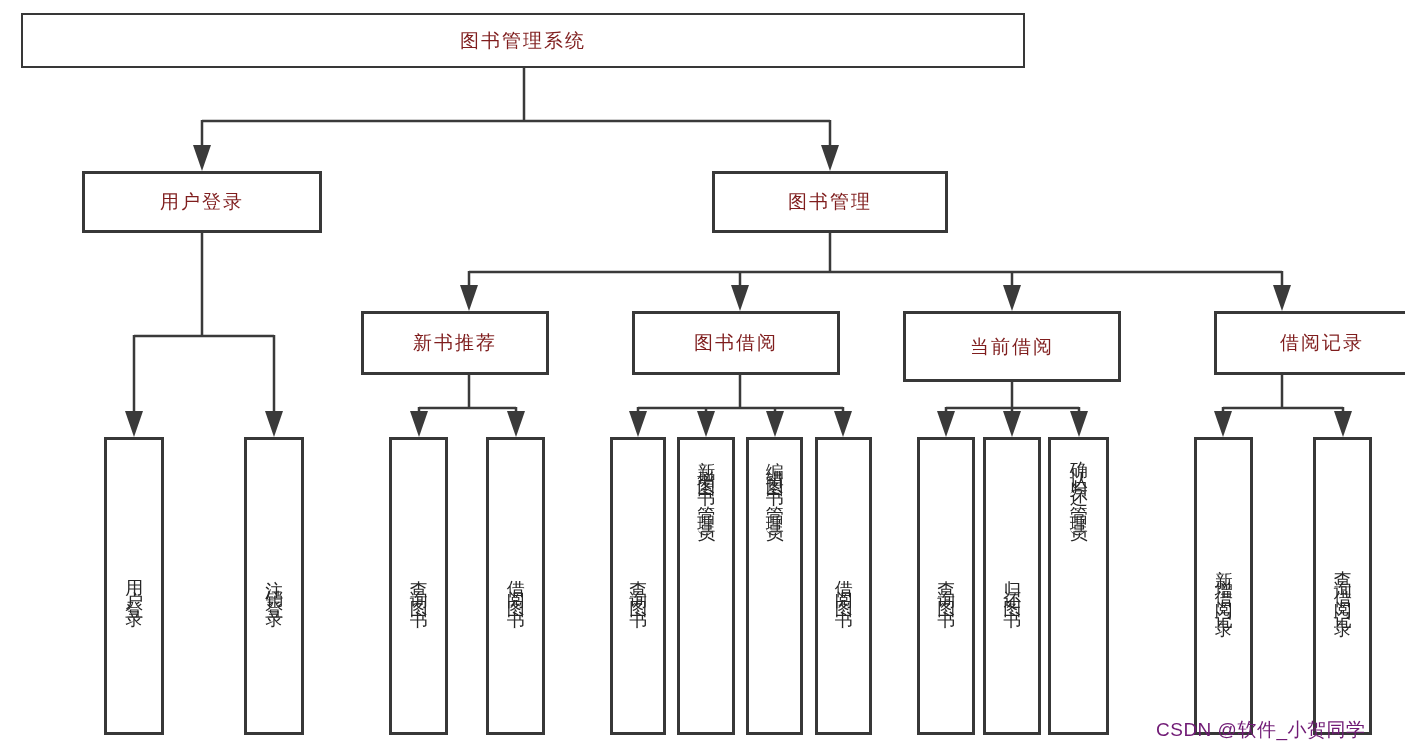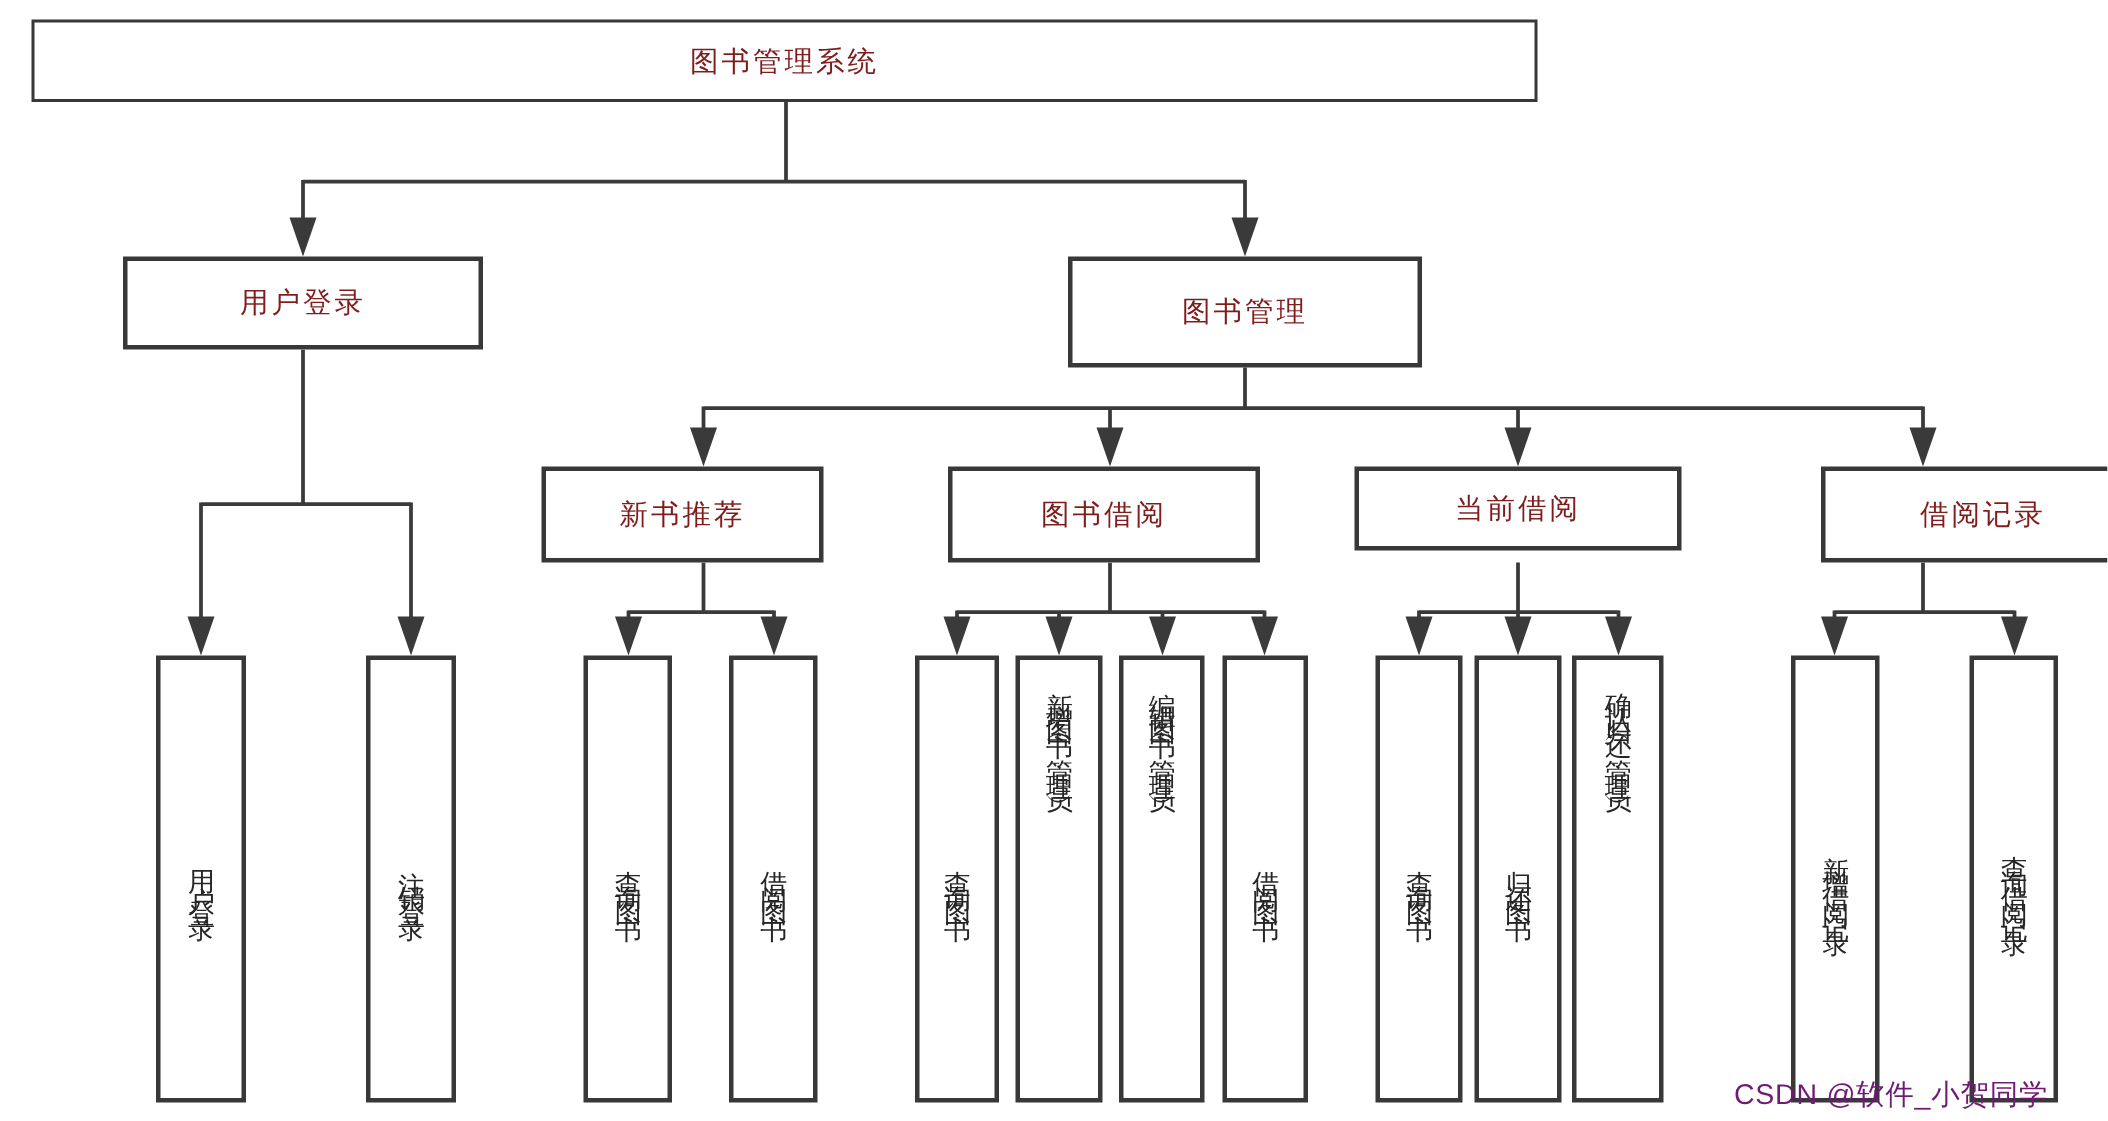--- a/index.html
+++ b/index.html
@@ -128,31 +128,31 @@
     <polygon points="1334,411 1352,411 1343,437"></polygon>
   </svg>
 
   <div class="node root" style="left:21px; top:13px; width:1004px; height:55px;">
     <span>图书管理系统</span>
   </div>
 
   <div class="node" style="left:82px; top:171px; width:240px; height:62px;">
     <span>用户登录</span>
   </div>
-  <div class="node" style="left:712px; top:171px; width:236px; height:74px;">
+  <div class="node" style="left:712px; top:171px; width:236px; height:62px;">
     <span>图书管理</span>
   </div>
 
   <div class="node" style="left:361px; top:311px; width:188px; height:64px;text-align:center;">
     <span>新书推荐</span>
   </div>
   <div class="node" style="left:632px; top:311px; width:208px; height:64px;">
     <span>图书借阅</span>
   </div>
-  <div class="node" style="left:903px; top:311px; width:218px; height:56px;">
+  <div class="node" style="left:903px; top:311px; width:218px; height:71px;">
     <span>当前借阅</span>
   </div>
   <div class="node" style="left:1174px; top:311px; width:216px; height:64px;margin-left:40px;">
     <span>借阅记录</span>
   </div>
 
   <div class="vnode" style="left:104px; width:60px;">
     <span>用户登录</span>
   </div>
   <div class="vnode" style="left:244px; width:60px;">

